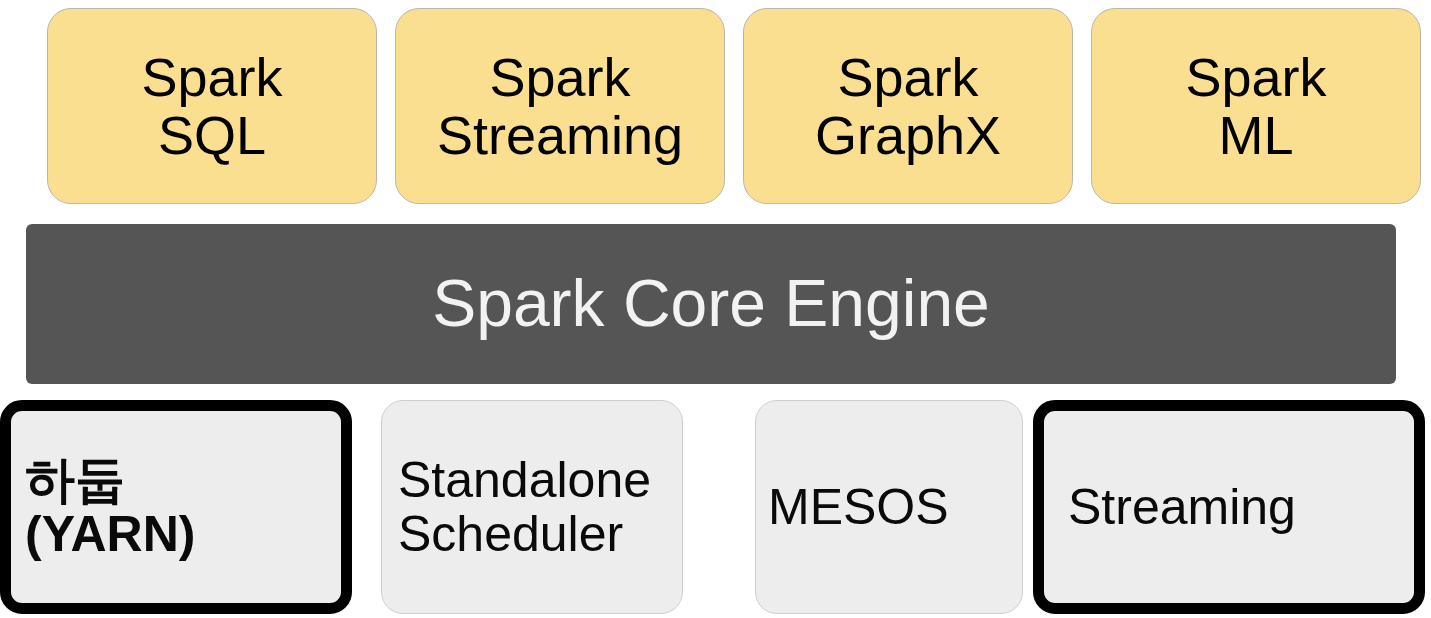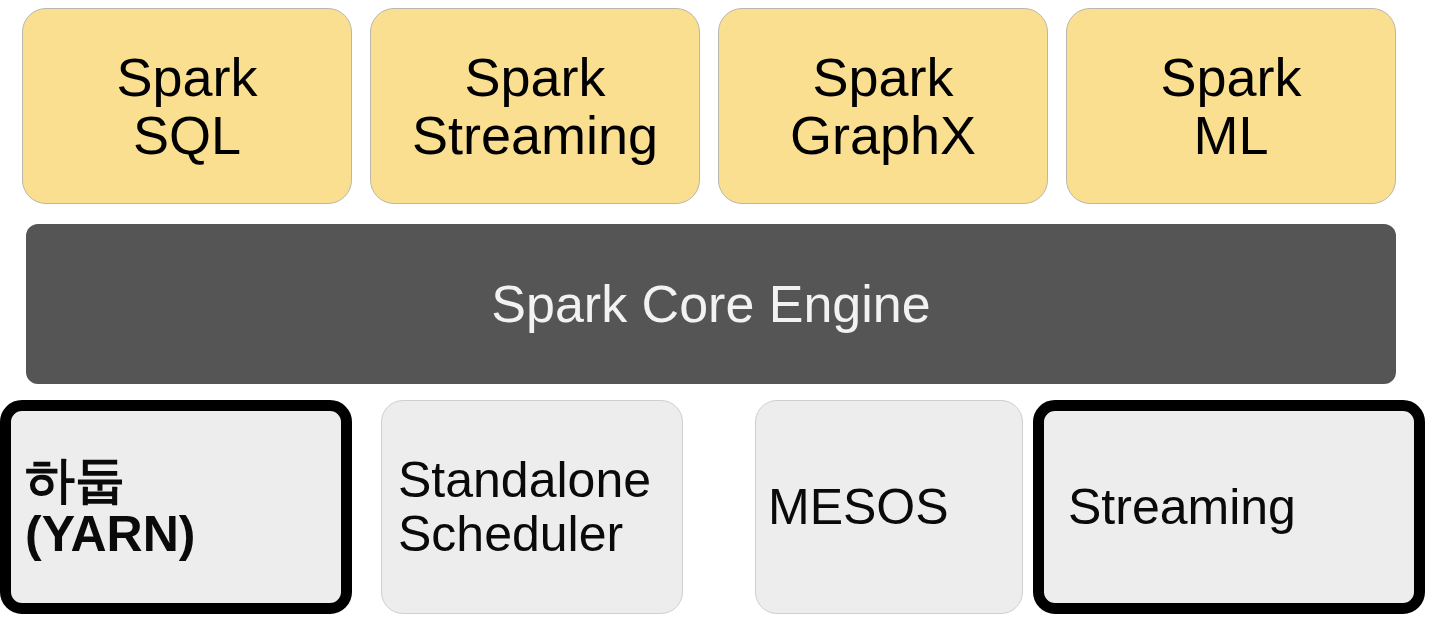--- a/index.html
+++ b/index.html
@@ -33,38 +33,39 @@
   .lib-box {
     top: 8px;
     height: 196px;
     background: #FBDF90;
     border: 1px solid #b9b7ae;
     border-radius: 24px;
     align-items: center;
     text-align: center;
     color: #000000;
     font-size: 54px;
+    margin-left: 25px;
   }
   #lib-0 { left: 22px;   width: 330px; }
   #lib-1 { left: 370px;  width: 330px; }
   #lib-2 { left: 718px;  width: 330px; }
   #lib-3 { left: 1066px; width: 330px; }
 
   
   #core-bar {
     top: 224px;
     left: 26px;
     width: 1370px;
     height: 160px;
     background: #555555;
-    border-radius: 12px;
+    border-radius: 6px;
     align-items: center;
     text-align: center;
     color: #F2F2F2;
-    font-size: 52px;
+    font-size: 66px;
   }
 
   
   .cm-box {
     top: 400px;
     height: 214px;
     background: #EDEDED;
     border-radius: 22px;
     color: #0a0a0a;
     font-size: 50px;

